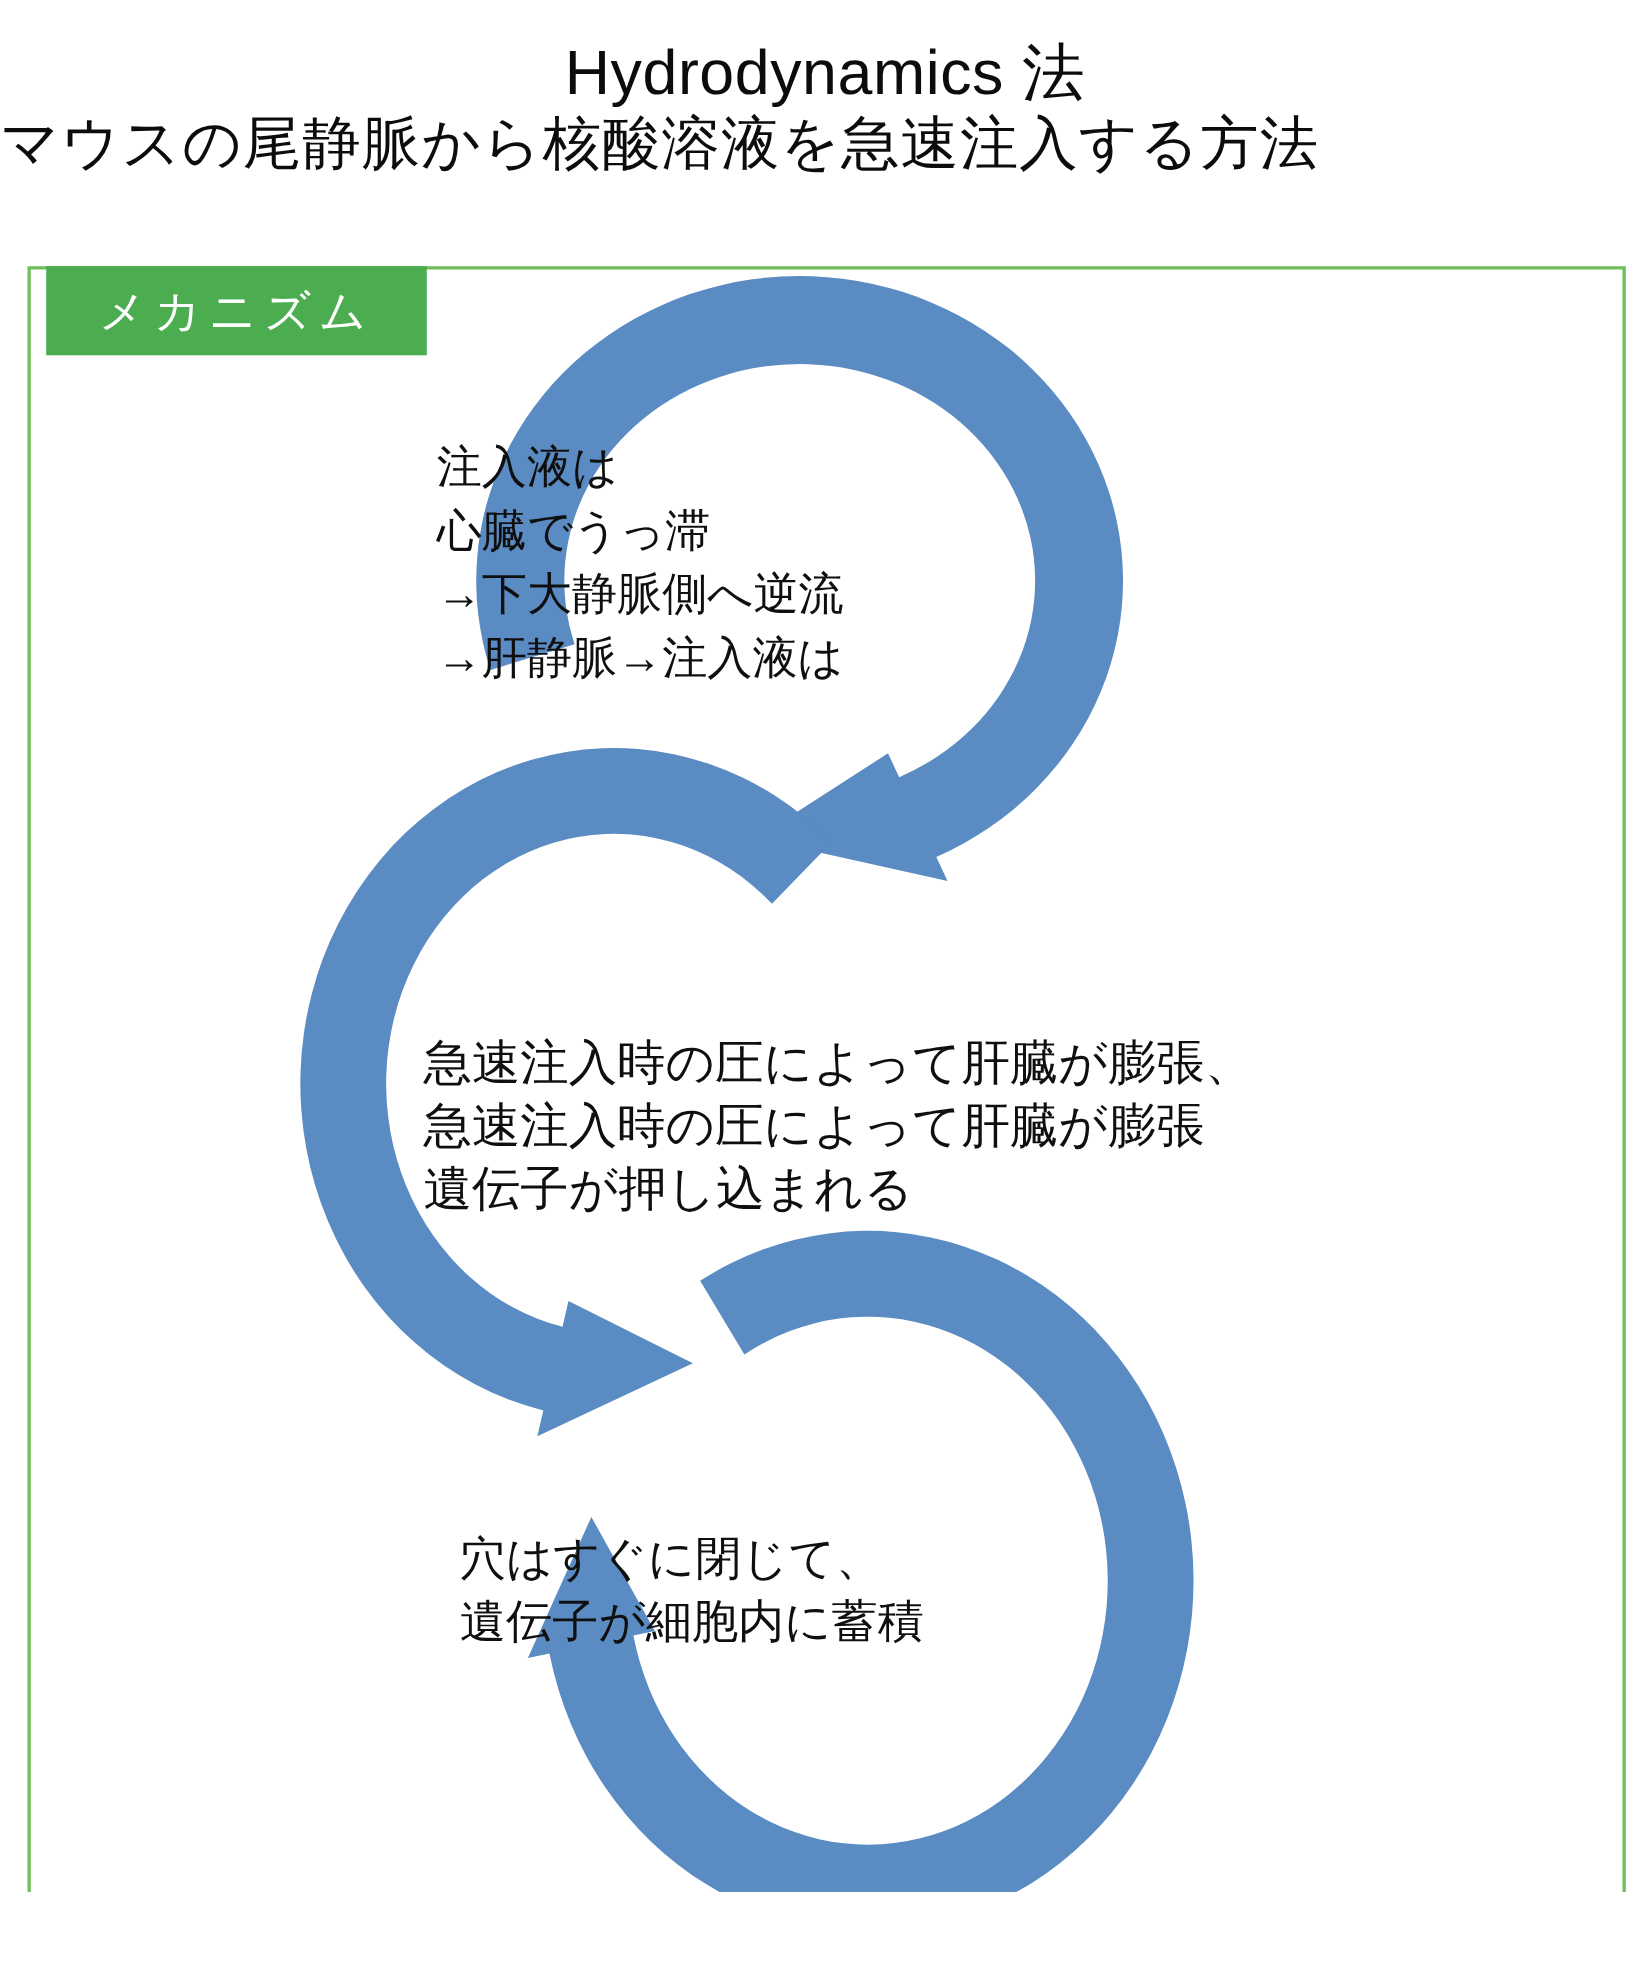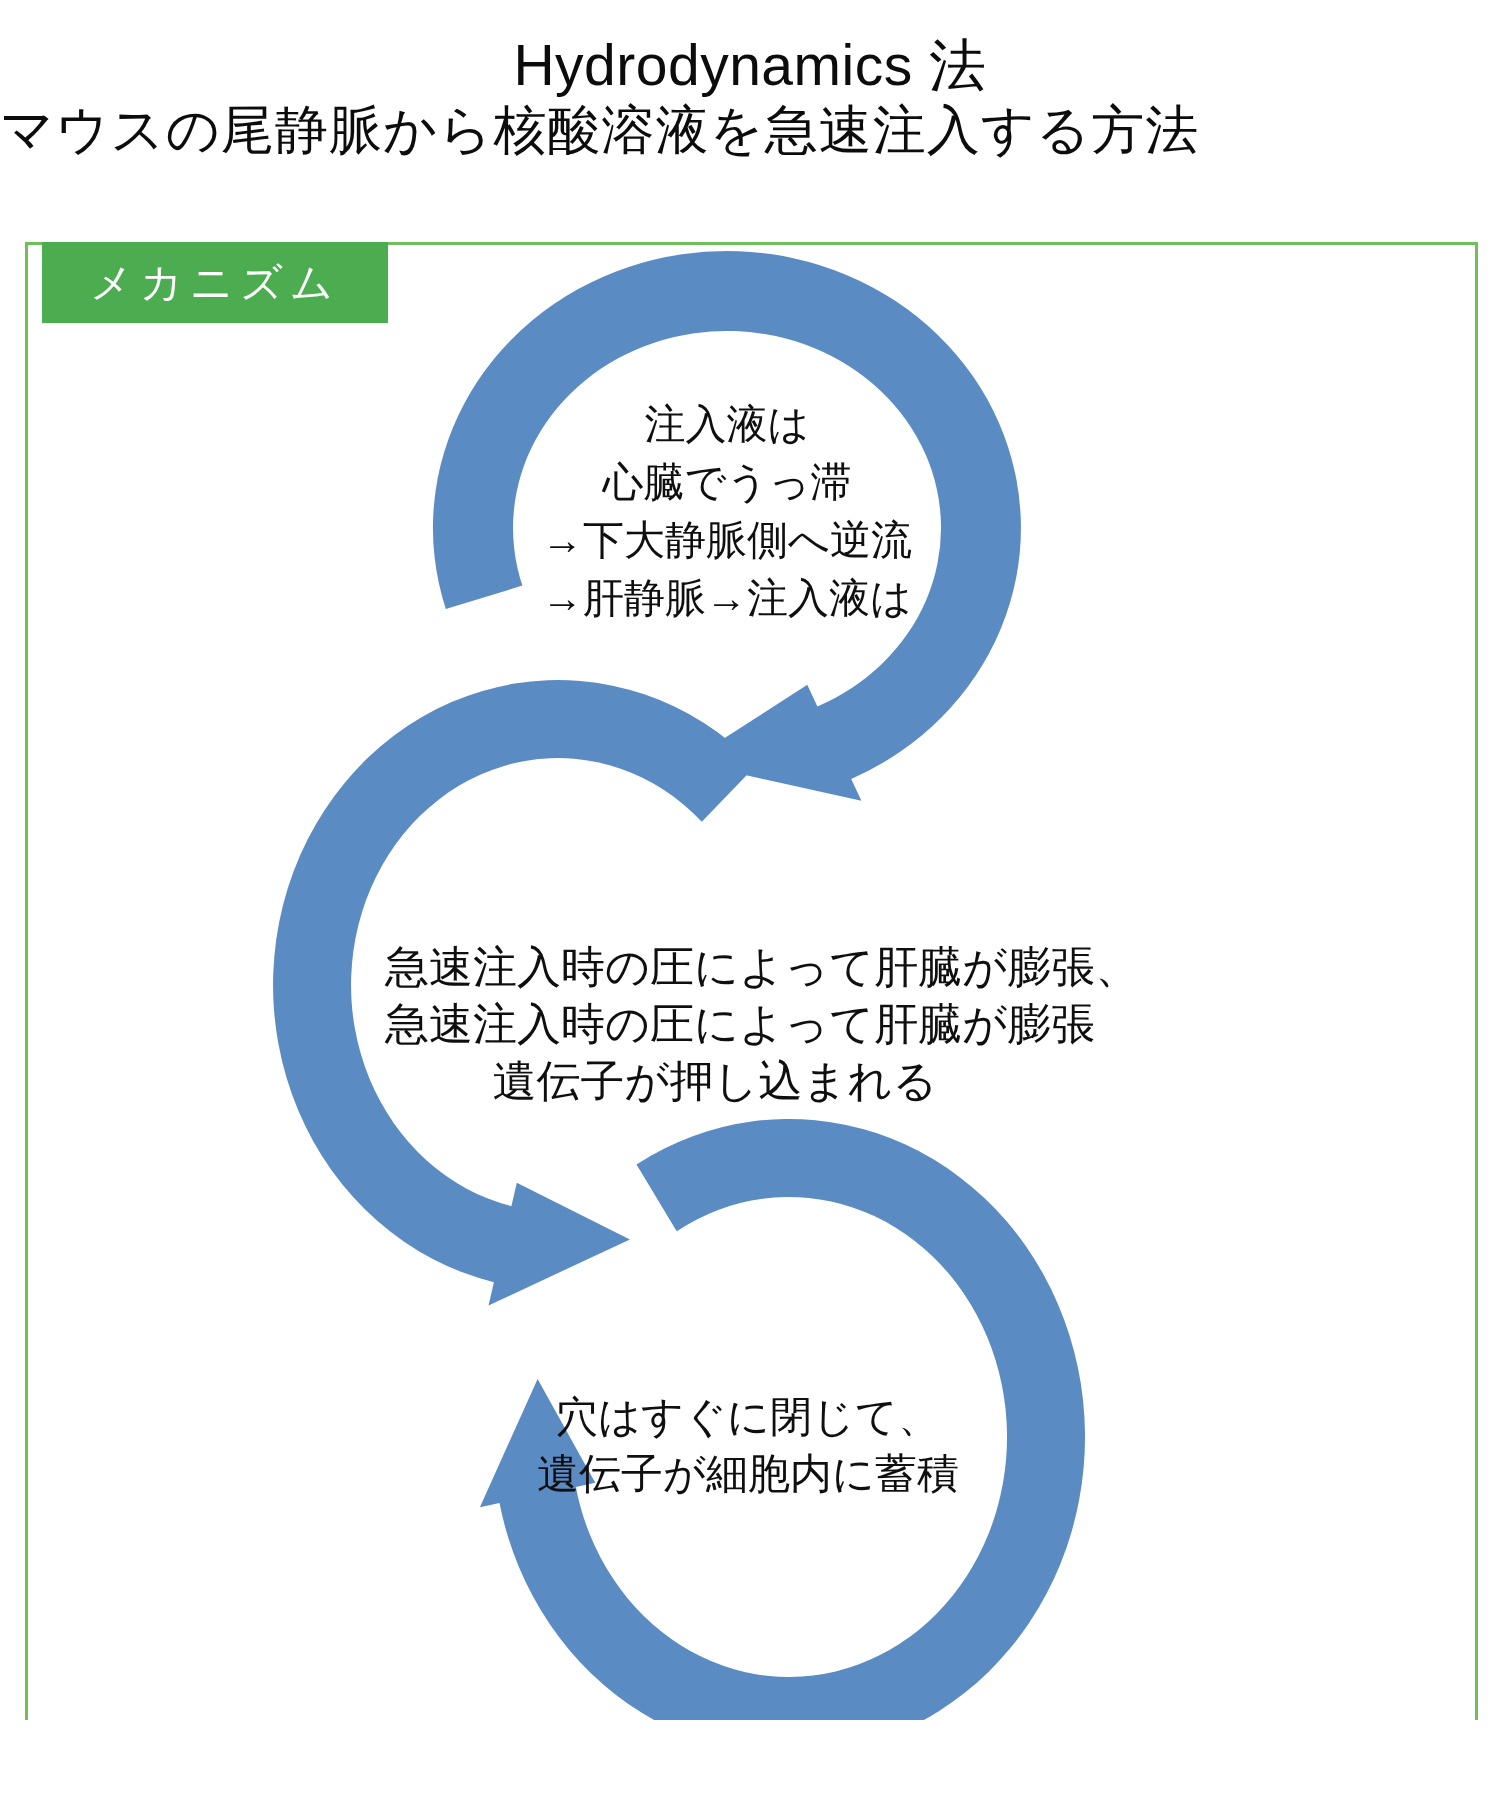--- a/index.html
+++ b/index.html
@@ -20,21 +20,21 @@
     border:3px solid var(--panel-border-green,#6FC05C);box-sizing:border-box;background:transparent;
   }
   .panel-label{
     position:absolute;left:25px;top:242px;width:346px;height:81px;
     background:var(--panel-green,#4CAD50);color:#ffffff;
     display:flex;align-items:center;justify-content:center;
     font-size:42px;letter-spacing:7px;font-weight:400;z-index:3;margin-left:17px;
   }
   .rings-svg{position:absolute;left:0;top:0;width:1500px;height:1800px;z-index:1;}
   .step-text{
-    position:absolute;text-align:center;color:#0f0f0f;z-index:2;font-weight:400;
+    position:absolute;text-align:left;color:#0f0f0f;z-index:2;font-weight:400;
   }
   .step-text div{white-space:nowrap;}
   .step-1{left:397px;top:395px;width:660px;font-size:41px;line-height:58px;}
   .step-2{left:385px;top:938px;width:660px;font-size:44px;line-height:57px;}
   .step-3{left:418px;top:1388px;width:660px;font-size:42px;line-height:57px;}
 </style>
 </head>
 <body>
 
 <div class="page">

